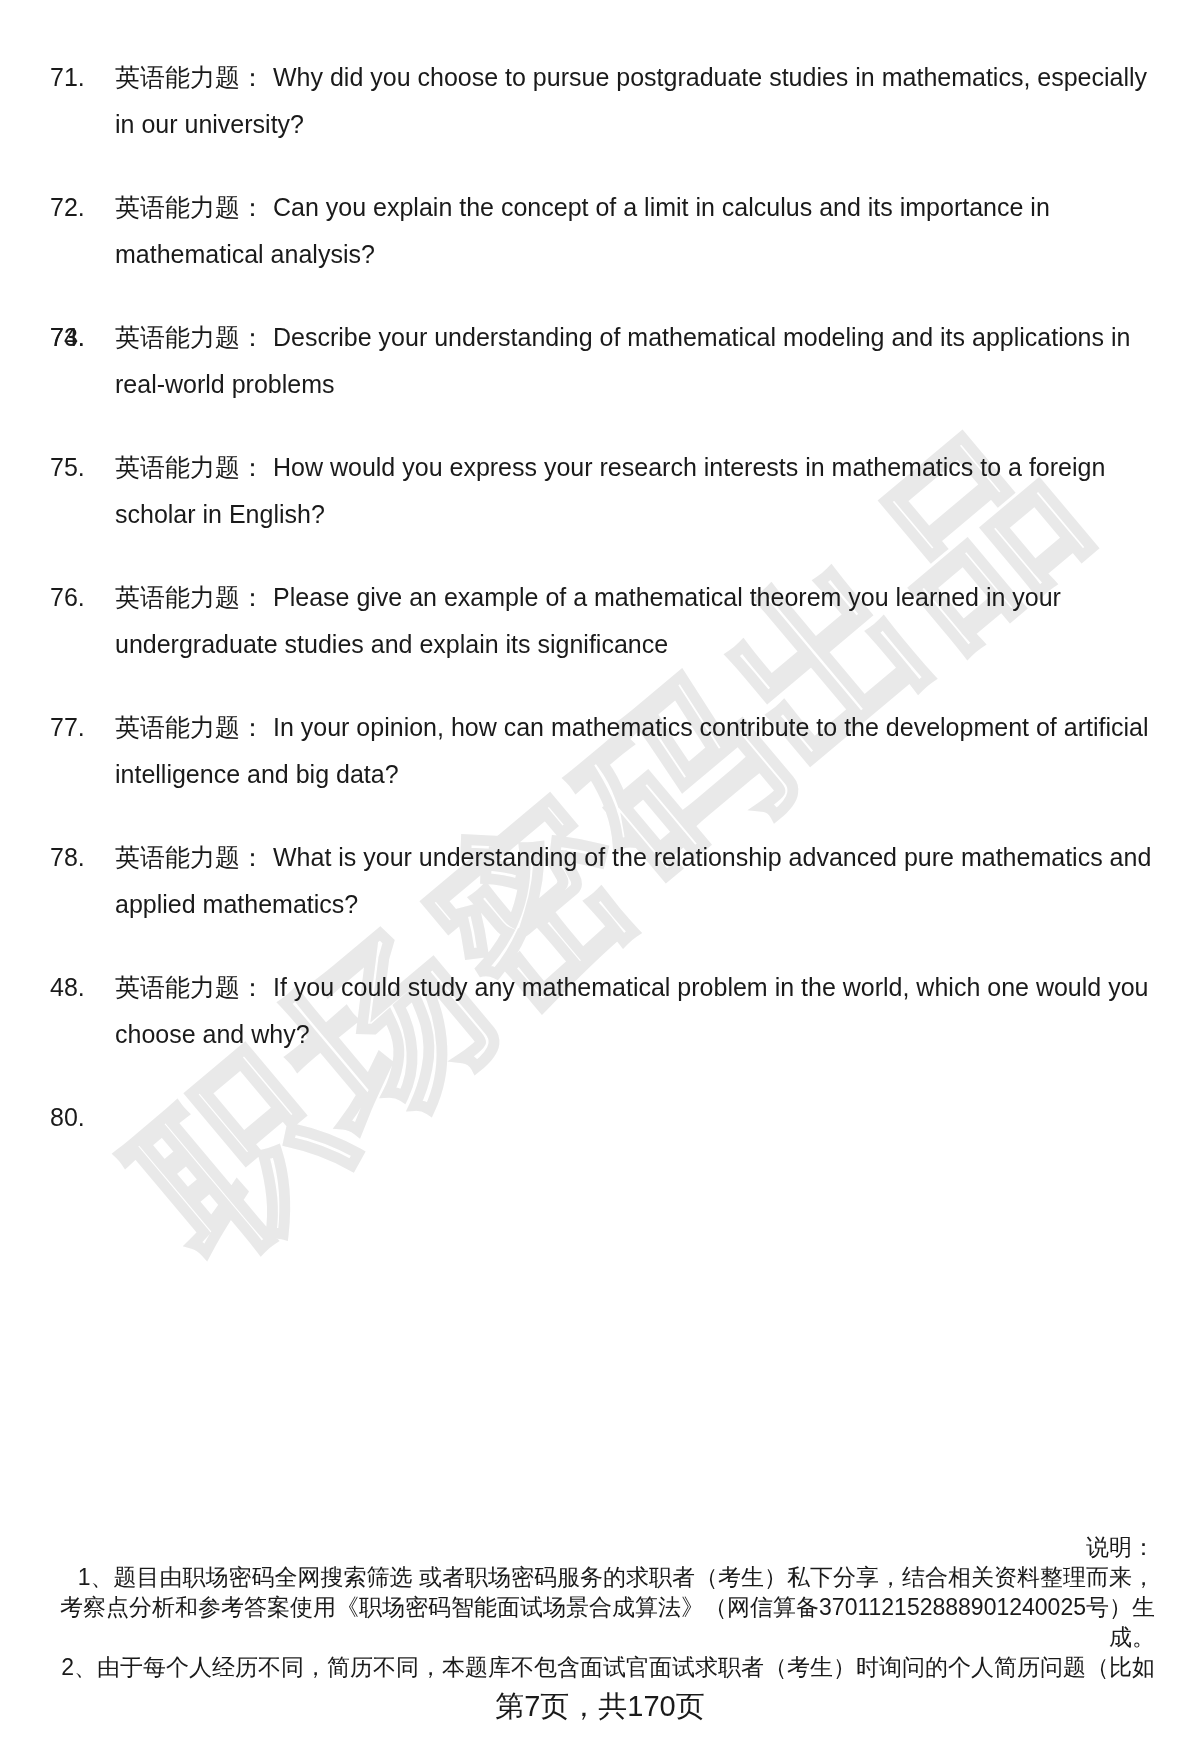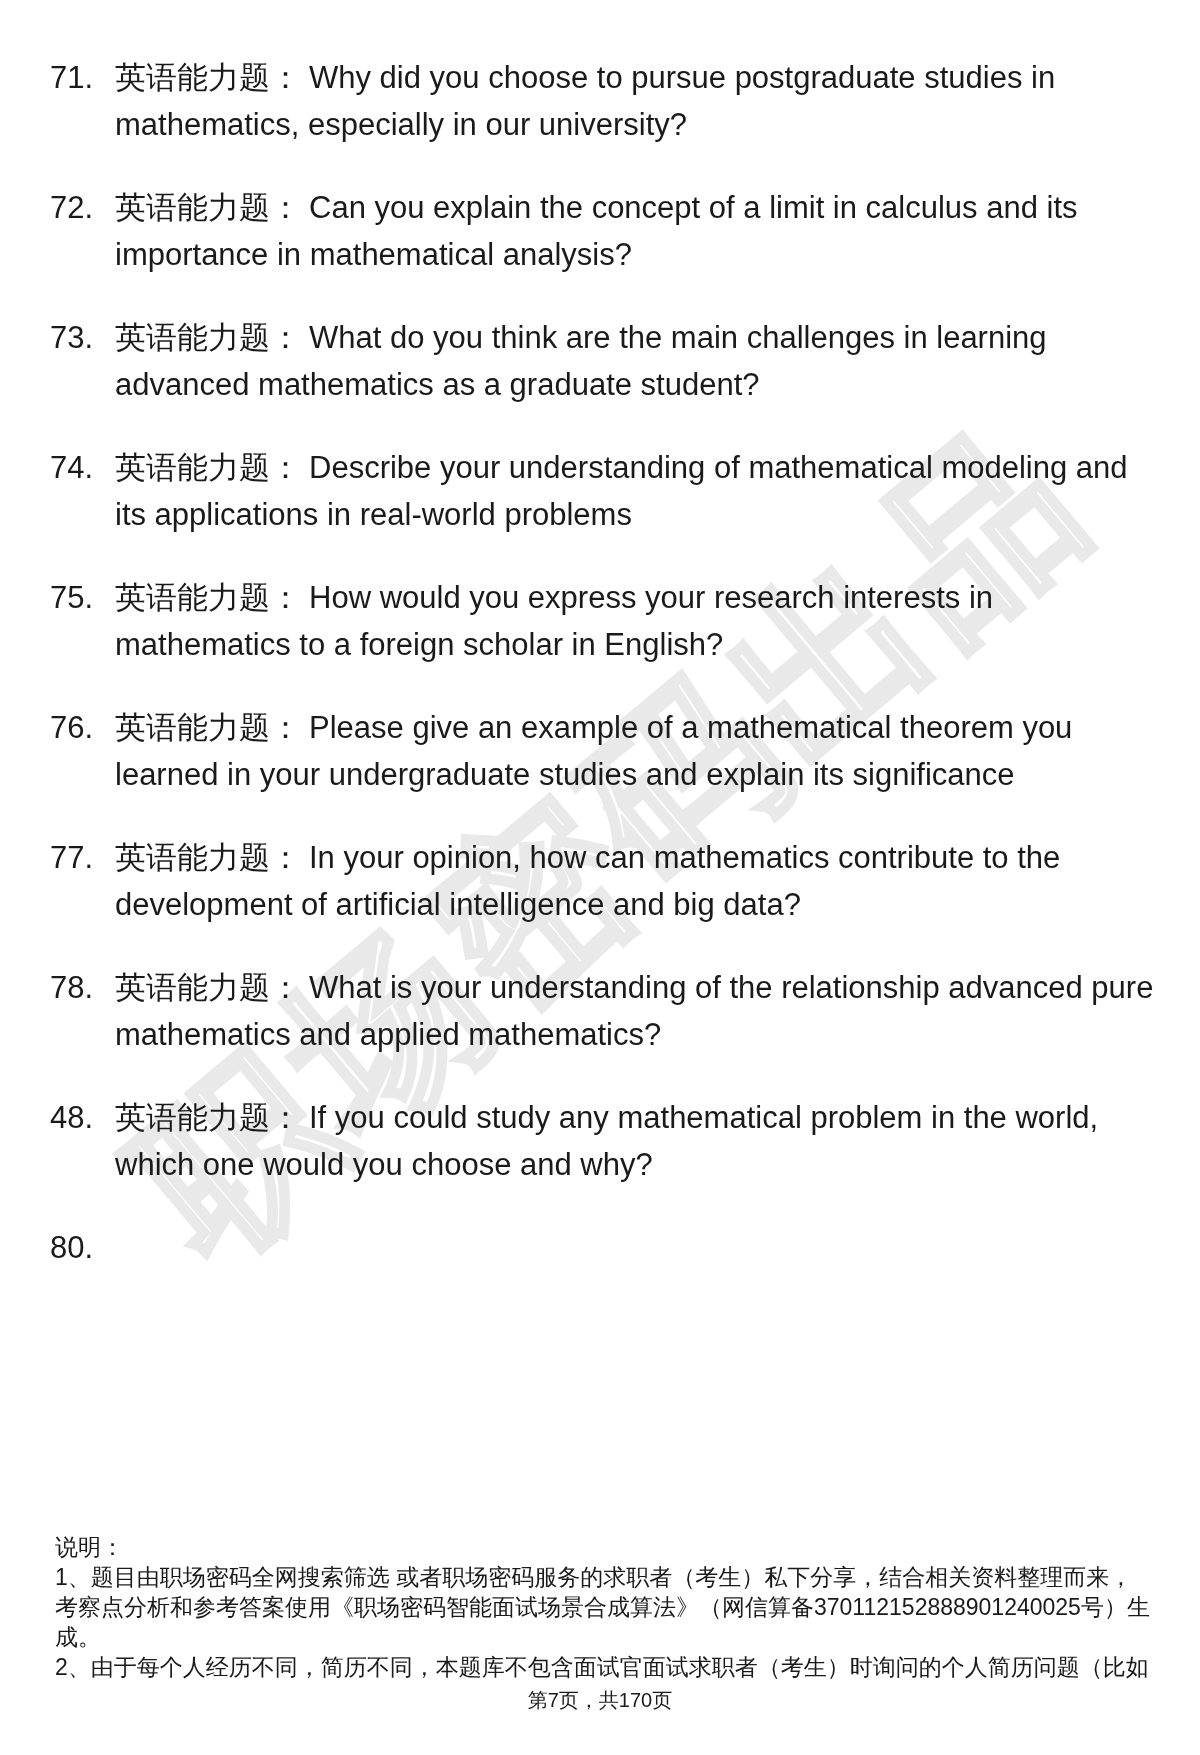--- a/index.html
+++ b/index.html
@@ -36,40 +36,40 @@
   .content { position: relative; z-index: 1; }
 
   .q-list {
     list-style: none;
     margin: 0; padding: 54px 38px 0 0;
   }
   .q-item {
     position: relative;
     padding-left: 115px;
     margin-bottom: 36px;
-    font-size: 31px;
+    font-size: 25px;
     line-height: 47px;
   }
   .q-num { position: absolute; left: 50px; top: 0; }
   .q-label { margin-right: 8px; }
 
   .notes {
     position: absolute;
     left: 55px; right: 45px; top: 1532px;
     font-size: 23px;
     line-height: 30px;
     z-index: 1;
   }
-  .notes p { margin: 0; }
+  .notes p { margin: 0; text-align: right; }
 
   .page-indicator {
     position: absolute;
     left: 0; top: 1687px; width: 100%;
     text-align: center;
-    font-size: 20px;
+    font-size: 29px;
     z-index: 1;
   }
 </style>
 </head>
 <body>
 
 <div class="page">
 
   <div class="watermark">职场密码出品</div>
 
@@ -80,21 +80,20 @@
     <span class="q-body"><span class="q-label">英语能力题：</span><span class="q-en">Why did you choose to pursue postgraduate studies in mathematics, especially in our university?</span></span>
   </li>
 
   <li class="q-item">
     <span class="q-num">72.</span>
     <span class="q-body"><span class="q-label">英语能力题：</span><span class="q-en">Can you explain the concept of a limit in calculus and its importance in mathematical analysis?</span></span>
   </li>
 
   <li class="q-item">
     <span class="q-num">73.</span>
-    <span class="q-body"><span class="q-label">英语能力题：</span><span class="q-en">What do you think are the main challenges in learning advanced mathematics as a graduate student?</span></span>
   </li>
 
   <li class="q-item">
     <span class="q-num">74.</span>
     <span class="q-body"><span class="q-label">英语能力题：</span><span class="q-en">Describe your understanding of mathematical modeling and its applications in real-world problems</span></span>
   </li>
 
   <li class="q-item">
     <span class="q-num">75.</span>
     <span class="q-body"><span class="q-label">英语能力题：</span><span class="q-en">How would you express your research interests in mathematics to a foreign scholar in English?</span></span>

